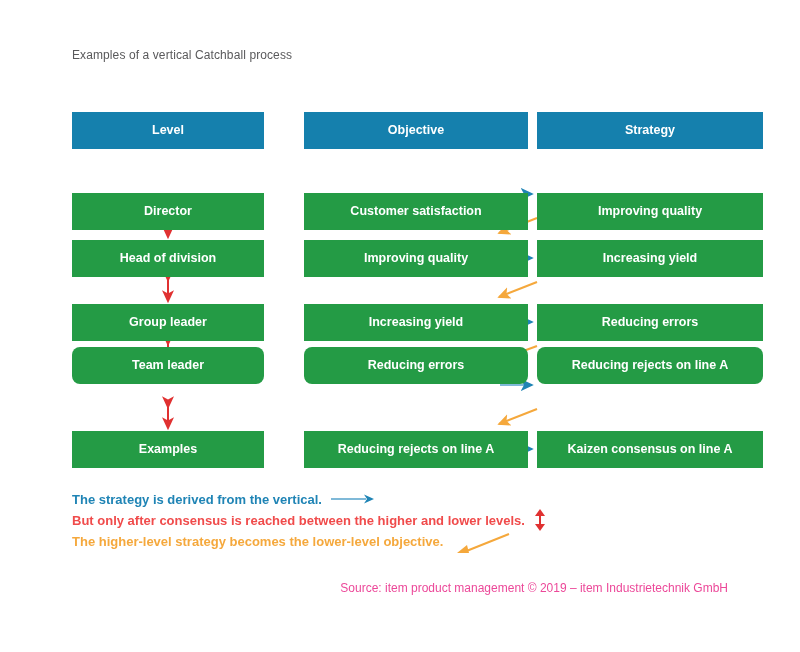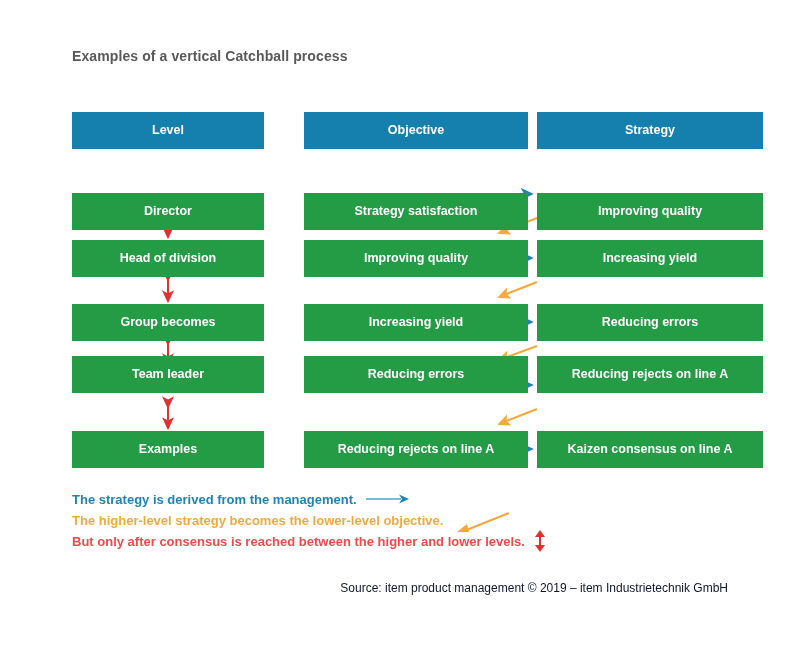--- a/index.html
+++ b/index.html
@@ -17,22 +17,22 @@
     height: 652px;
     background: #ffffff;
     overflow: hidden;
   }
 
   
   .title {
     position: absolute;
     left: 72px;
     top: 48px;
-    font-size: 14px;
-    font-weight: bold;
+    font-size: 12px;
+    font-weight: normal;
     color: #59595b;
     letter-spacing: 0.1px;
     white-space: nowrap;
   }
 
   
   .diagram {
     position: absolute;
     left: 0;
     top: 0;
@@ -63,21 +63,21 @@
   
   .col1 { left: 72px;  width: 192px; }
   .col2 { left: 304px; width: 224px; }
   .col3 { left: 537px; width: 226px; }
 
   
   .rowH { top: 112px; height: 37px; }
   .row0 { top: 193px; height: 37px; }
   .row1 { top: 240px; height: 37px; }
   .row2 { top: 304px; height: 37px; }
-  .row3 { top: 356px; height: 37px; }
+  .row3 { top: 347px; height: 37px; border-radius: 8px; }
   .row4 { top: 431px; height: 37px; }
 
   
   .connectors {
     position: absolute;
     left: 0;
     top: 0;
     width: 800px;
     height: 652px;
     pointer-events: none;
@@ -109,21 +109,21 @@
   .lg-blue   { color: #1f84b5; }
   .lg-orange { color: #f5a83c; }
   .lg-red    { color: #f04b4b; }
 
   
   .source {
     position: absolute;
     right: 72px;
     top: 581px;
     font-size: 12px;
-    color: #0f172a;
+    color: #ec4899;
     white-space: nowrap;
   }
 </style>
 </head>
 <body>
 
 <div id="canvas">
 
   <div class="title">Examples of a vertical Catchball process</div>
 
@@ -163,69 +163,69 @@
     </g>
   </svg>
 
   <div class="diagram">
 
     <div class="cell header col1 rowH">Level</div>
     <div class="cell header col2 rowH">Objective</div>
     <div class="cell header col3 rowH">Strategy</div>
 
     <div class="cell body col1 row0">Director</div>
-    <div class="cell body col2 row0">Strategy satisfaction</div>
+    <div class="cell body col2 row0">Customer satisfaction</div>
     <div class="cell body col3 row0">Improving quality</div>
 
     <div class="cell body col1 row1">Head of division</div>
     <div class="cell body col2 row1">Improving quality</div>
     <div class="cell body col3 row1">Increasing yield</div>
 
-    <div class="cell body col1 row2">Group becomes</div>
+    <div class="cell body col1 row2">Group leader</div>
     <div class="cell body col2 row2">Increasing yield</div>
     <div class="cell body col3 row2">Reducing errors</div>
 
     <div class="cell body col1 row3">Team leader</div>
     <div class="cell body col2 row3">Reducing errors</div>
     <div class="cell body col3 row3">Reducing rejects on line A</div>
 
     <div class="cell body col1 row4">Examples</div>
     <div class="cell body col2 row4">Reducing rejects on line A</div>
     <div class="cell body col3 row4">Kaizen consensus on line A</div>
   </div>
 
   <div class="legend">
 
     <div class="legend-row">
-      <span class="lg-text lg-blue">The strategy is derived from the management.</span>
+      <span class="lg-text lg-blue">The strategy is derived from the vertical.</span>
       <span class="lg-mark">
         <svg width="46" height="12" viewBox="0 0 46 12">
           <line x1="1" y1="6" x2="36" y2="6" stroke="#7fb9d8" stroke-width="2"></line>
           <path d="M34,1.5 L44,6 L34,10.5 L37,6 Z" fill="#1f84b5"></path>
-        </svg>
-      </span>
-    </div>
-
-    <div class="legend-row">
-      <span class="lg-text lg-orange">The higher-level strategy becomes the lower-level objective.</span>
-      <span class="lg-mark">
-        <svg width="62" height="26" viewBox="0 0 62 26" style="position:relative;top:4px">
-          <line x1="58" y1="2" x2="13" y2="20" stroke="#f5a83c" stroke-width="2"></line>
-          <path d="M16,13 L6,21 L18,21 Z" fill="#f5a83c"></path>
         </svg>
       </span>
     </div>
 
     <div class="legend-row">
       <span class="lg-text lg-red">But only after consensus is reached between the higher and lower levels.</span>
       <span class="lg-mark">
         <svg width="14" height="22" viewBox="0 0 14 22">
           <line x1="7" y1="3" x2="7" y2="19" stroke="#e03131" stroke-width="2"></line>
           <path d="M7,0 L12,7 L2,7 Z" fill="#e03131"></path>
           <path d="M7,22 L12,15 L2,15 Z" fill="#e03131"></path>
         </svg>
       </span>
     </div>
+
+    <div class="legend-row">
+      <span class="lg-text lg-orange">The higher-level strategy becomes the lower-level objective.</span>
+      <span class="lg-mark">
+        <svg width="62" height="26" viewBox="0 0 62 26" style="position:relative;top:4px">
+          <line x1="58" y1="2" x2="13" y2="20" stroke="#f5a83c" stroke-width="2"></line>
+          <path d="M16,13 L6,21 L18,21 Z" fill="#f5a83c"></path>
+        </svg>
+      </span>
+    </div>
   </div>
 
   <div class="source">Source: item product management © 2019 – item Industrietechnik GmbH</div>
 
 </div>
 
 </body></html>

